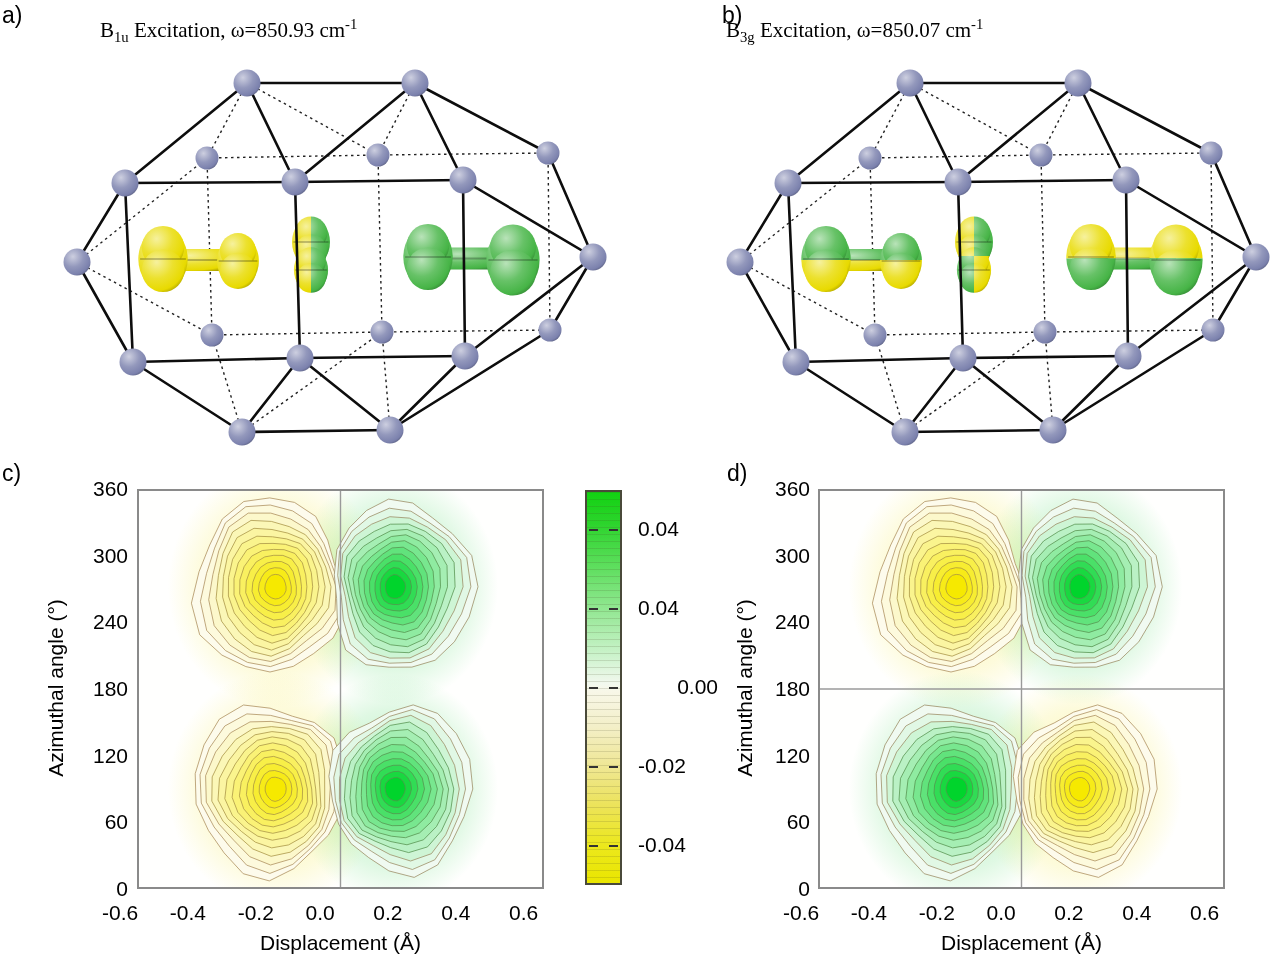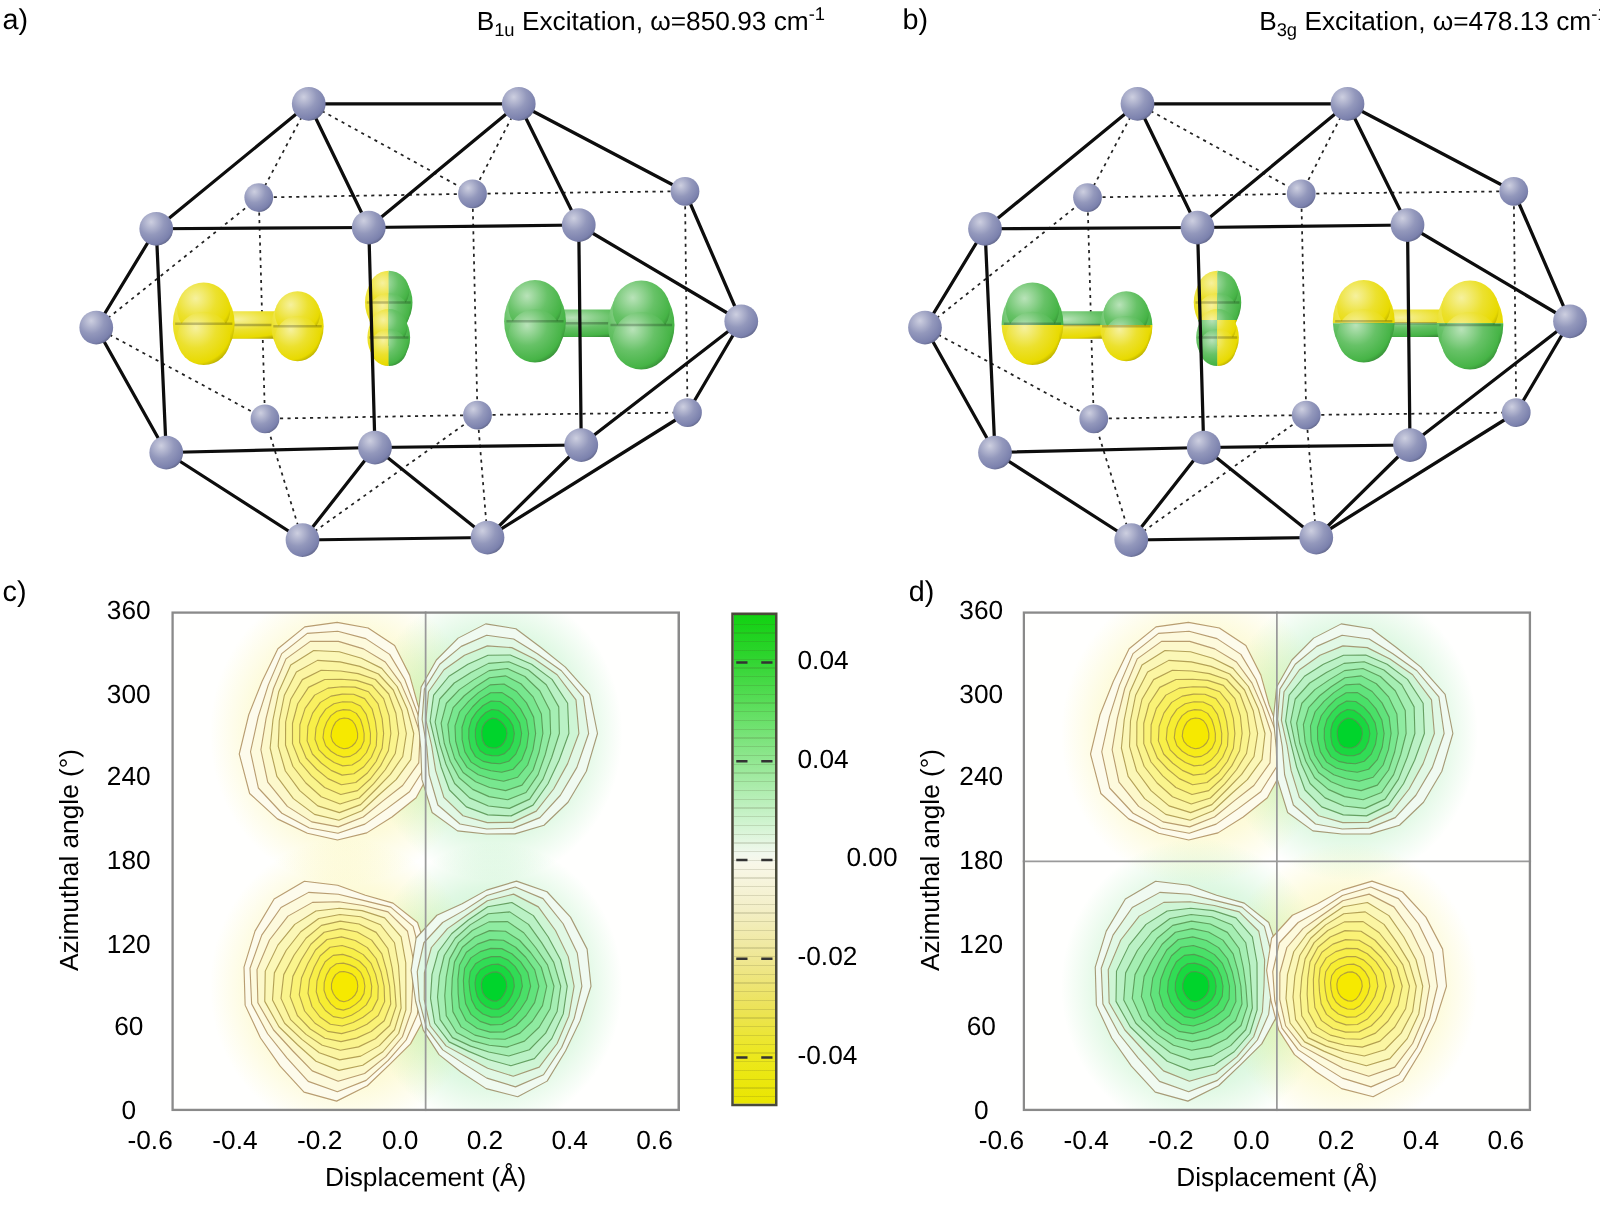--- a/index.html
+++ b/index.html
@@ -1,26 +1,26 @@
 <!DOCTYPE html>
 <html><head>
 <meta charset="utf-8">
 <style>
   html,body{margin:0;padding:0;background:#fff;}
   #fig{position:relative;width:1280px;height:966px;background:#ffffff;overflow:hidden;
        font-family:"Liberation Sans", sans-serif;color:#000;}
   .panel-letter{position:absolute;font-size:23px;}
-  .title{position:absolute;top:4px;font-size:21px;text-align:right;white-space:nowrap;}
+  .title{position:absolute;top:16px;font-size:21px;text-align:left;white-space:nowrap;font-family:Liberation Serif, serif;}
   .title sub{font-size:70%;}
   .title sup{font-size:70%;}
   .cage{position:absolute;width:640px;height:405px;}
   .plot{position:absolute;width:407px;height:400px;}
   .tick{position:absolute;font-size:21px;line-height:24px;}
   .xtick{width:70px;}
-  .ytick{width:50px;text-align:center;}
+  .ytick{width:50px;text-align:right;}
   .axis-label{position:absolute;font-size:21px;text-align:center;white-space:nowrap;}
   .ylabel{width:300px;transform:rotate(-90deg);}
   #colorbar{position:absolute;left:585px;top:490px;width:37px;height:395px;
     border:2px solid #4a4a3a;box-sizing:border-box;
     background:linear-gradient(to bottom,
       #12d212 0%, #2cd42c 8%, #62df62 20%, #9ce99c 32%, #cdf3cd 42%,
       #f2f8ee 49%, #f8f7e8 51%, #f3efc8 60%, #efe795 70%,
       #ece35b 80%, #ece81e 90%, #eae600 100%);}
   #colorbar .stripes{position:absolute;left:0;top:0;right:0;bottom:0;opacity:.45;
     background:repeating-linear-gradient(to bottom, rgba(70,70,35,.35) 0 1px, transparent 1px 7px);}
@@ -31,21 +31,21 @@
 <body>
 
 <div id="fig">
 
   <div class="panel-letter" style="left:2px;top:2px;">a)</div>
   <div class="panel-letter" style="left:722px;top:2px;">b)</div>
   <div class="panel-letter" style="left:2px;top:460px;">c)</div>
   <div class="panel-letter" style="left:727px;top:460px;">d)</div>
 
   <div class="title" style="left:100px;width:560px;"><span>B</span><sub>1u</sub><span> Excitation, ω=850.93 cm</span><sup>-1</sup></div>
-  <div class="title" style="left:726px;width:560px;"><span>B</span><sub>3g</sub><span> Excitation, ω=478.13 cm</span><sup>-1</sup></div>
+  <div class="title" style="left:726px;width:560px;"><span>B</span><sub>3g</sub><span> Excitation, ω=850.07 cm</span><sup>-1</sup></div>
 
   <svg id="cage-a" class="cage" style="left:30px;top:55px;" viewBox="0 0 640 405">
       <defs>
         <radialGradient id="cage-a-atom" cx="0.35" cy="0.3" r="0.85">
           <stop offset="0%" stop-color="rgb(205,207,224)"></stop>
           <stop offset="45%" stop-color="rgb(147,152,188)"></stop>
           <stop offset="78%" stop-color="#7b81ad"></stop>
           <stop offset="100%" stop-color="rgb(71,75,100)"></stop>
         </radialGradient>
         <radialGradient id="cage-a-positive" cx="0.35" cy="0.3" r="0.85">

